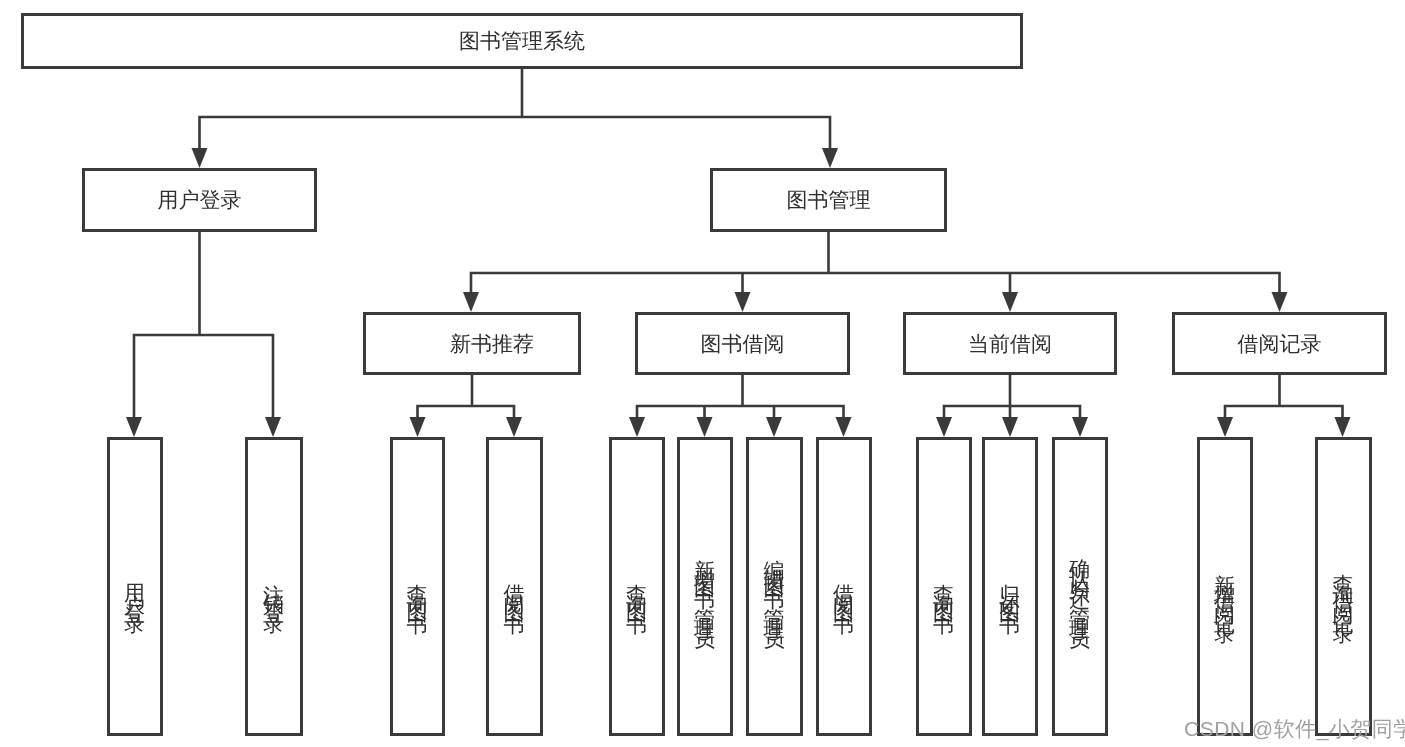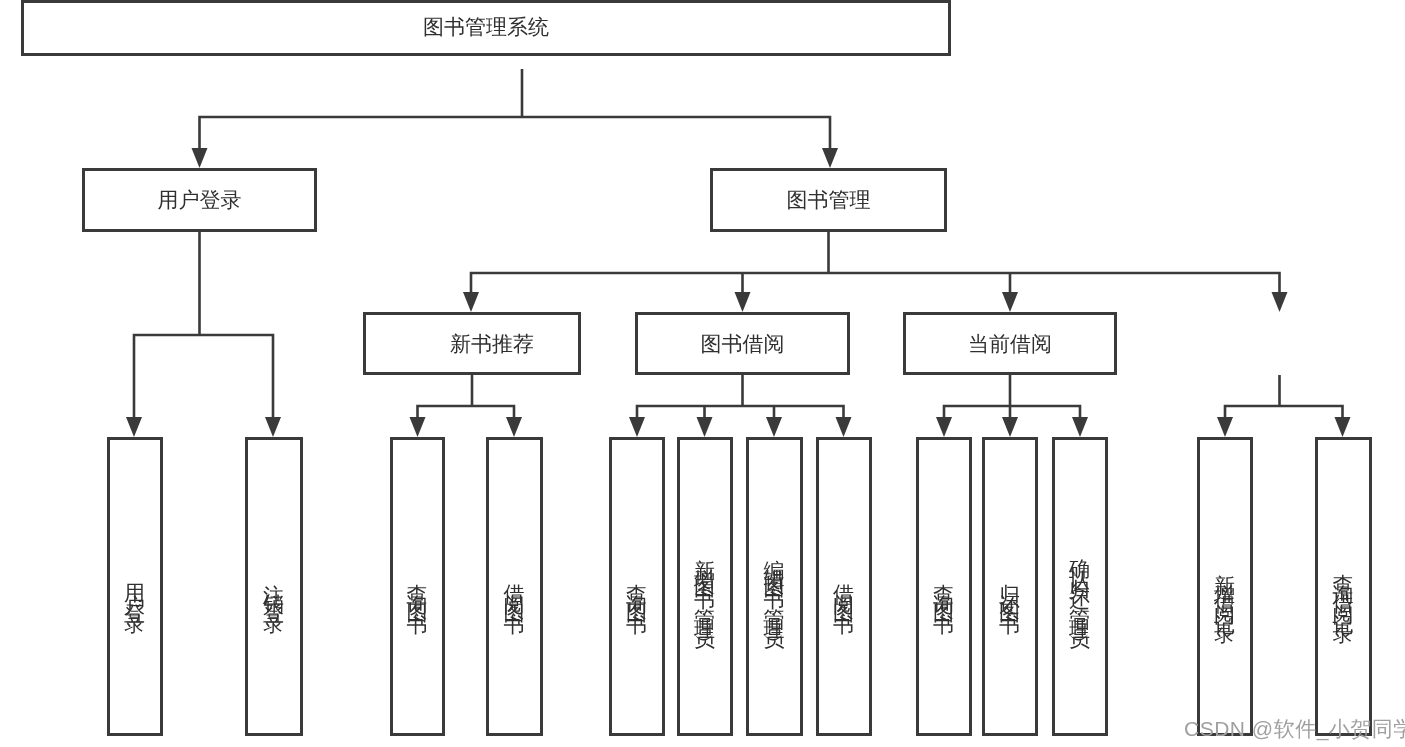--- a/index.html
+++ b/index.html
@@ -52,39 +52,42 @@
       <polygon points="696.5,417 712.5,417 704.5,437"></polygon>
       <polygon points="766,417 782,417 774,437"></polygon>
       <polygon points="835.5,417 851.5,417 843.5,437"></polygon>
       <polygon points="936,417 952,417 944,437"></polygon>
       <polygon points="1002,417 1018,417 1010,437"></polygon>
       <polygon points="1072,417 1088,417 1080,437"></polygon>
       <polygon points="1217,417 1233,417 1225,437"></polygon>
       <polygon points="1334.5,417 1350.5,417 1342.5,437"></polygon>
     </svg>
 
-  <div class="box" style="left:21px;top:0;width:930px;height:56px;font-family:Liberation Serif, serif;">
+  <div class="box" style="left:21px;top:13px;width:1002px;height:56px;">
     <span>图书管理系统</span>
   </div>
 
   <div class="box" style="left:82px;top:168px;width:235px;height:64px;">
     <span>用户登录</span>
   </div>
   <div class="box" style="left:710px;top:168px;width:237px;height:64px;">
     <span>图书管理</span>
   </div>
 
   <div class="box" style="left:363px;top:312px;width:218px;height:63px;padding-left:40px;">
     <span>新书推荐</span>
   </div>
   <div class="box" style="left:903px;top:312px;width:214px;height:63px;">
     <span>当前借阅</span>
   </div>
   <div class="box" style="left:635px;top:312px;width:215px;height:63px;">
     <span>图书借阅</span>
+  </div>
+  <div class="box" style="left:1172px;top:312px;width:215px;height:63px;">
+    <span>借阅记录</span>
   </div>
 
   <div class="box vbox" style="left:107px;top:437px;width:56px;height:299px;">
     <span>用户登录</span>
   </div>
   <div class="box vbox" style="left:245px;top:437px;width:58px;height:299px;">
     <span>注销登录</span>
   </div>
 
   <div class="box vbox" style="left:390px;top:437px;width:55px;height:299px;">

